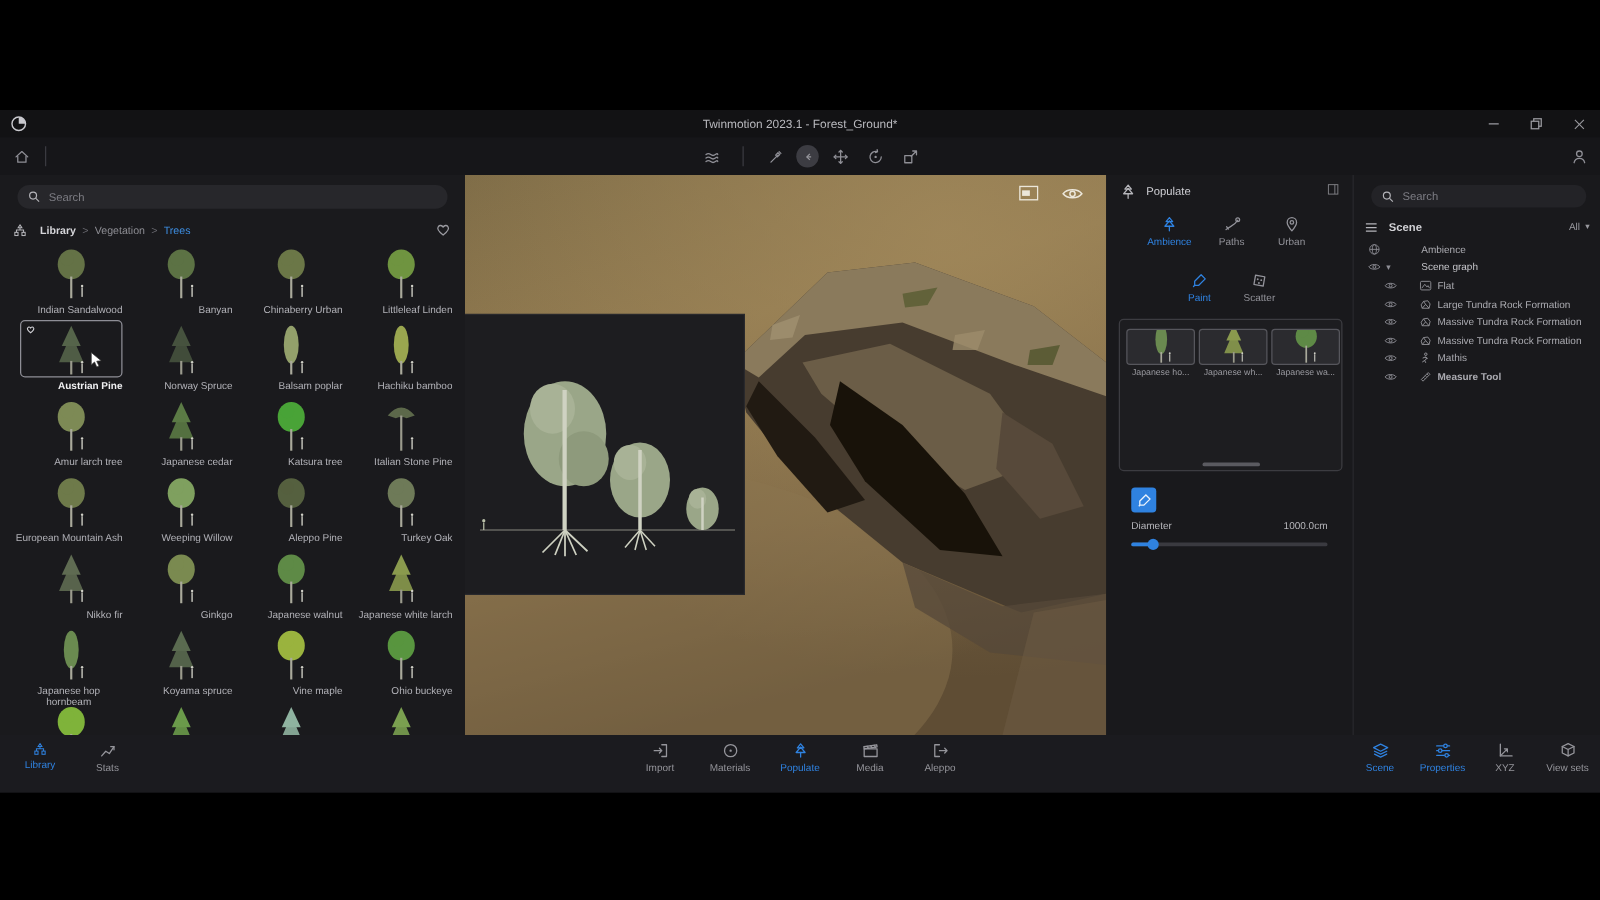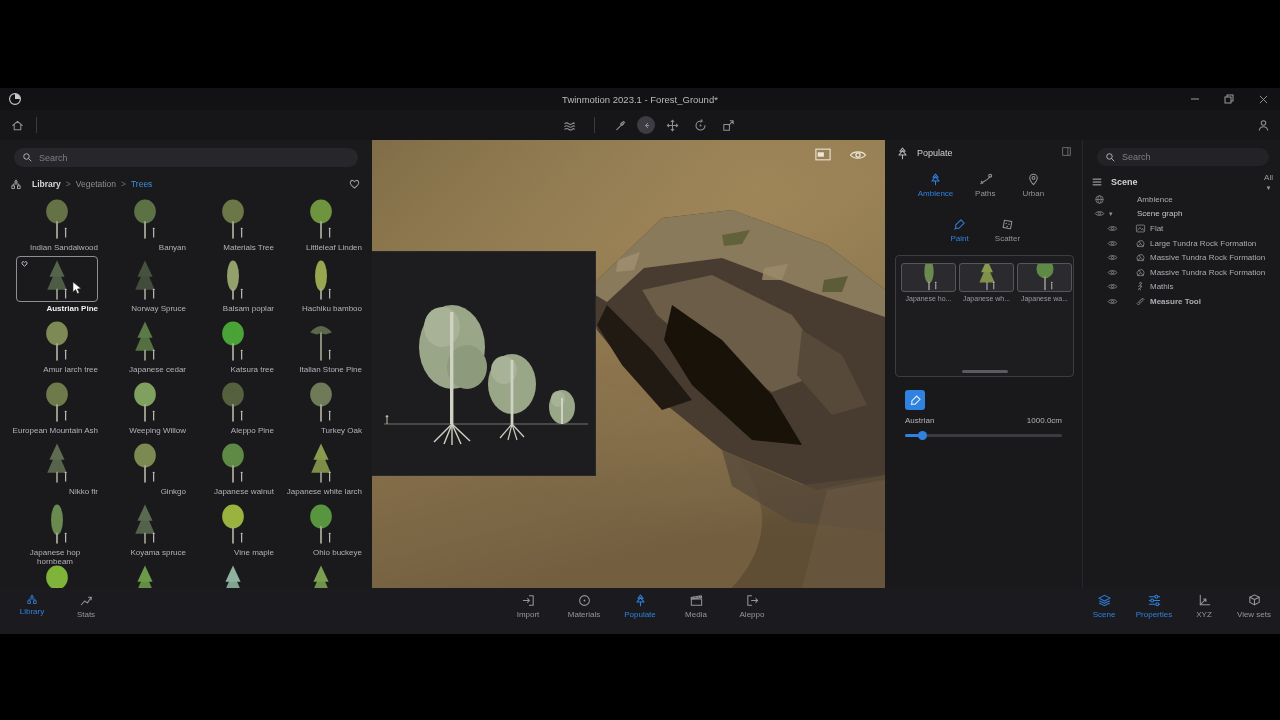--- a/index.html
+++ b/index.html
@@ -74,21 +74,21 @@
   .slider .track{position:absolute;left:0;top:3px;width:100%;height:3px;border-radius:2px;background:#3a3a40;}
   .slider .fill{position:absolute;left:0;top:3px;height:3px;border-radius:2px;background:#2f82e0;}
   .slider .knob{position:absolute;top:0;width:9px;height:9px;border-radius:50%;background:#2f82e0;}
 
   
   .scene-panel{position:absolute;left:1082px;top:52px;width:198px;height:448px;background:#19191c;border-left:1px solid #28282c;box-sizing:border-box;}
   .scene-search{position:absolute;left:14px;top:8px;width:172px;height:18px;background:#232327;border-radius:9px;display:flex;align-items:center;gap:6px;padding:0 8px;box-sizing:border-box;}
   .scene-search .ph{font-size:9px;color:#7e7e85;}
   .scene-head{position:absolute;left:8px;top:34px;width:182px;height:15px;display:flex;align-items:center;gap:8px;}
   .scene-head .ttl{font-size:9px;font-weight:bold;color:#d2d2d6;}
-  .scene-filter{margin-left:auto;display:flex;align-items:center;gap:3px;font-size:8px;color:#9a9aa0;flex-direction:column;}
+  .scene-filter{margin-left:auto;display:flex;align-items:center;gap:3px;font-size:8px;color:#9a9aa0;}
   .scene-list{position:absolute;left:0;top:52px;width:198px;}
   .scene-item{display:flex;align-items:center;height:14.6px;gap:4px;padding-left:10px;}
   .scene-item .lead{width:12px;display:flex;justify-content:center;color:#8f8f96;flex:0 0 12px;}
   .scene-item .expander{width:8px;color:#8f8f96;font-size:7px;flex:0 0 8px;}
   .scene-item .ticon{width:12px;display:flex;justify-content:center;color:#9a9aa0;flex:0 0 12px;}
   .scene-item .slabel{font-size:8px;color:#ababb1;white-space:nowrap;}
 
   
   .bottombar{position:absolute;left:0;top:500px;width:1280px;height:46px;background:#1b1b1f;}
   .dockgrp{position:absolute;top:5px;display:flex;gap:10px;}
@@ -279,21 +279,21 @@
                 <svg viewBox="0 0 24 40" width="26" height="44">
                   <ellipse cx="12" cy="14" rx="10" ry="11" fill="#6b7747"></ellipse>
                   <ellipse cx="9" cy="10" rx="5" ry="5" fill="#6b7747" opacity="0.7"></ellipse>
                   <rect x="11.2" y="23" width="1.6" height="16" fill="#a9a99b"></rect>
                   <rect x="19.5" y="31" width="1" height="7" fill="#cfcfc6"></rect>
                   <circle cx="20" cy="30" r="0.9" fill="#cfcfc6"></circle>
                 </svg>
               </span>
 
             </div>
-            <div class="t-label">Materials Tree</div>
+            <div class="t-label">Chinaberry Urban</div>
           </div>
           <div class="tree-cell">
             <div class="thumb">
 
               <span>
                 <svg viewBox="0 0 24 40" width="26" height="44">
                   <ellipse cx="12" cy="14" rx="10" ry="11" fill="#6f9440"></ellipse>
                   <ellipse cx="9" cy="10" rx="5" ry="5" fill="#6f9440" opacity="0.7"></ellipse>
                   <rect x="11.2" y="23" width="1.6" height="16" fill="#a9a99b"></rect>
                   <rect x="19.5" y="31" width="1" height="7" fill="#cfcfc6"></rect>
@@ -909,21 +909,21 @@
         <div class="brush-scroll"></div>
       </div>
 
       <div class="paint-btn">
           <svg width="13" height="13" viewBox="0 0 16 16" fill="none" stroke="currentColor" stroke-width="1.3">
             <path d="M9.5 2.5 L13.5 6.5 L7.5 12.5 L3.5 12.5 L3.5 8.5 Z"></path>
             <path d="M3.5 12.5 L2.5 13.5"></path>
           </svg>
         </div>
       <div class="diam-row">
-        <span>Austrian</span>
+        <span>Diameter</span>
         <span>1000.0cm</span>
       </div>
       <div class="slider">
         <div class="track"></div>
         <div class="fill" id="slider-fill" style="width: 11%;"></div>
         <div class="knob" id="slider-knob" style="left: calc(11% - 4px);"></div>
       </div>
     </div>
 
     <div class="scene-panel">

